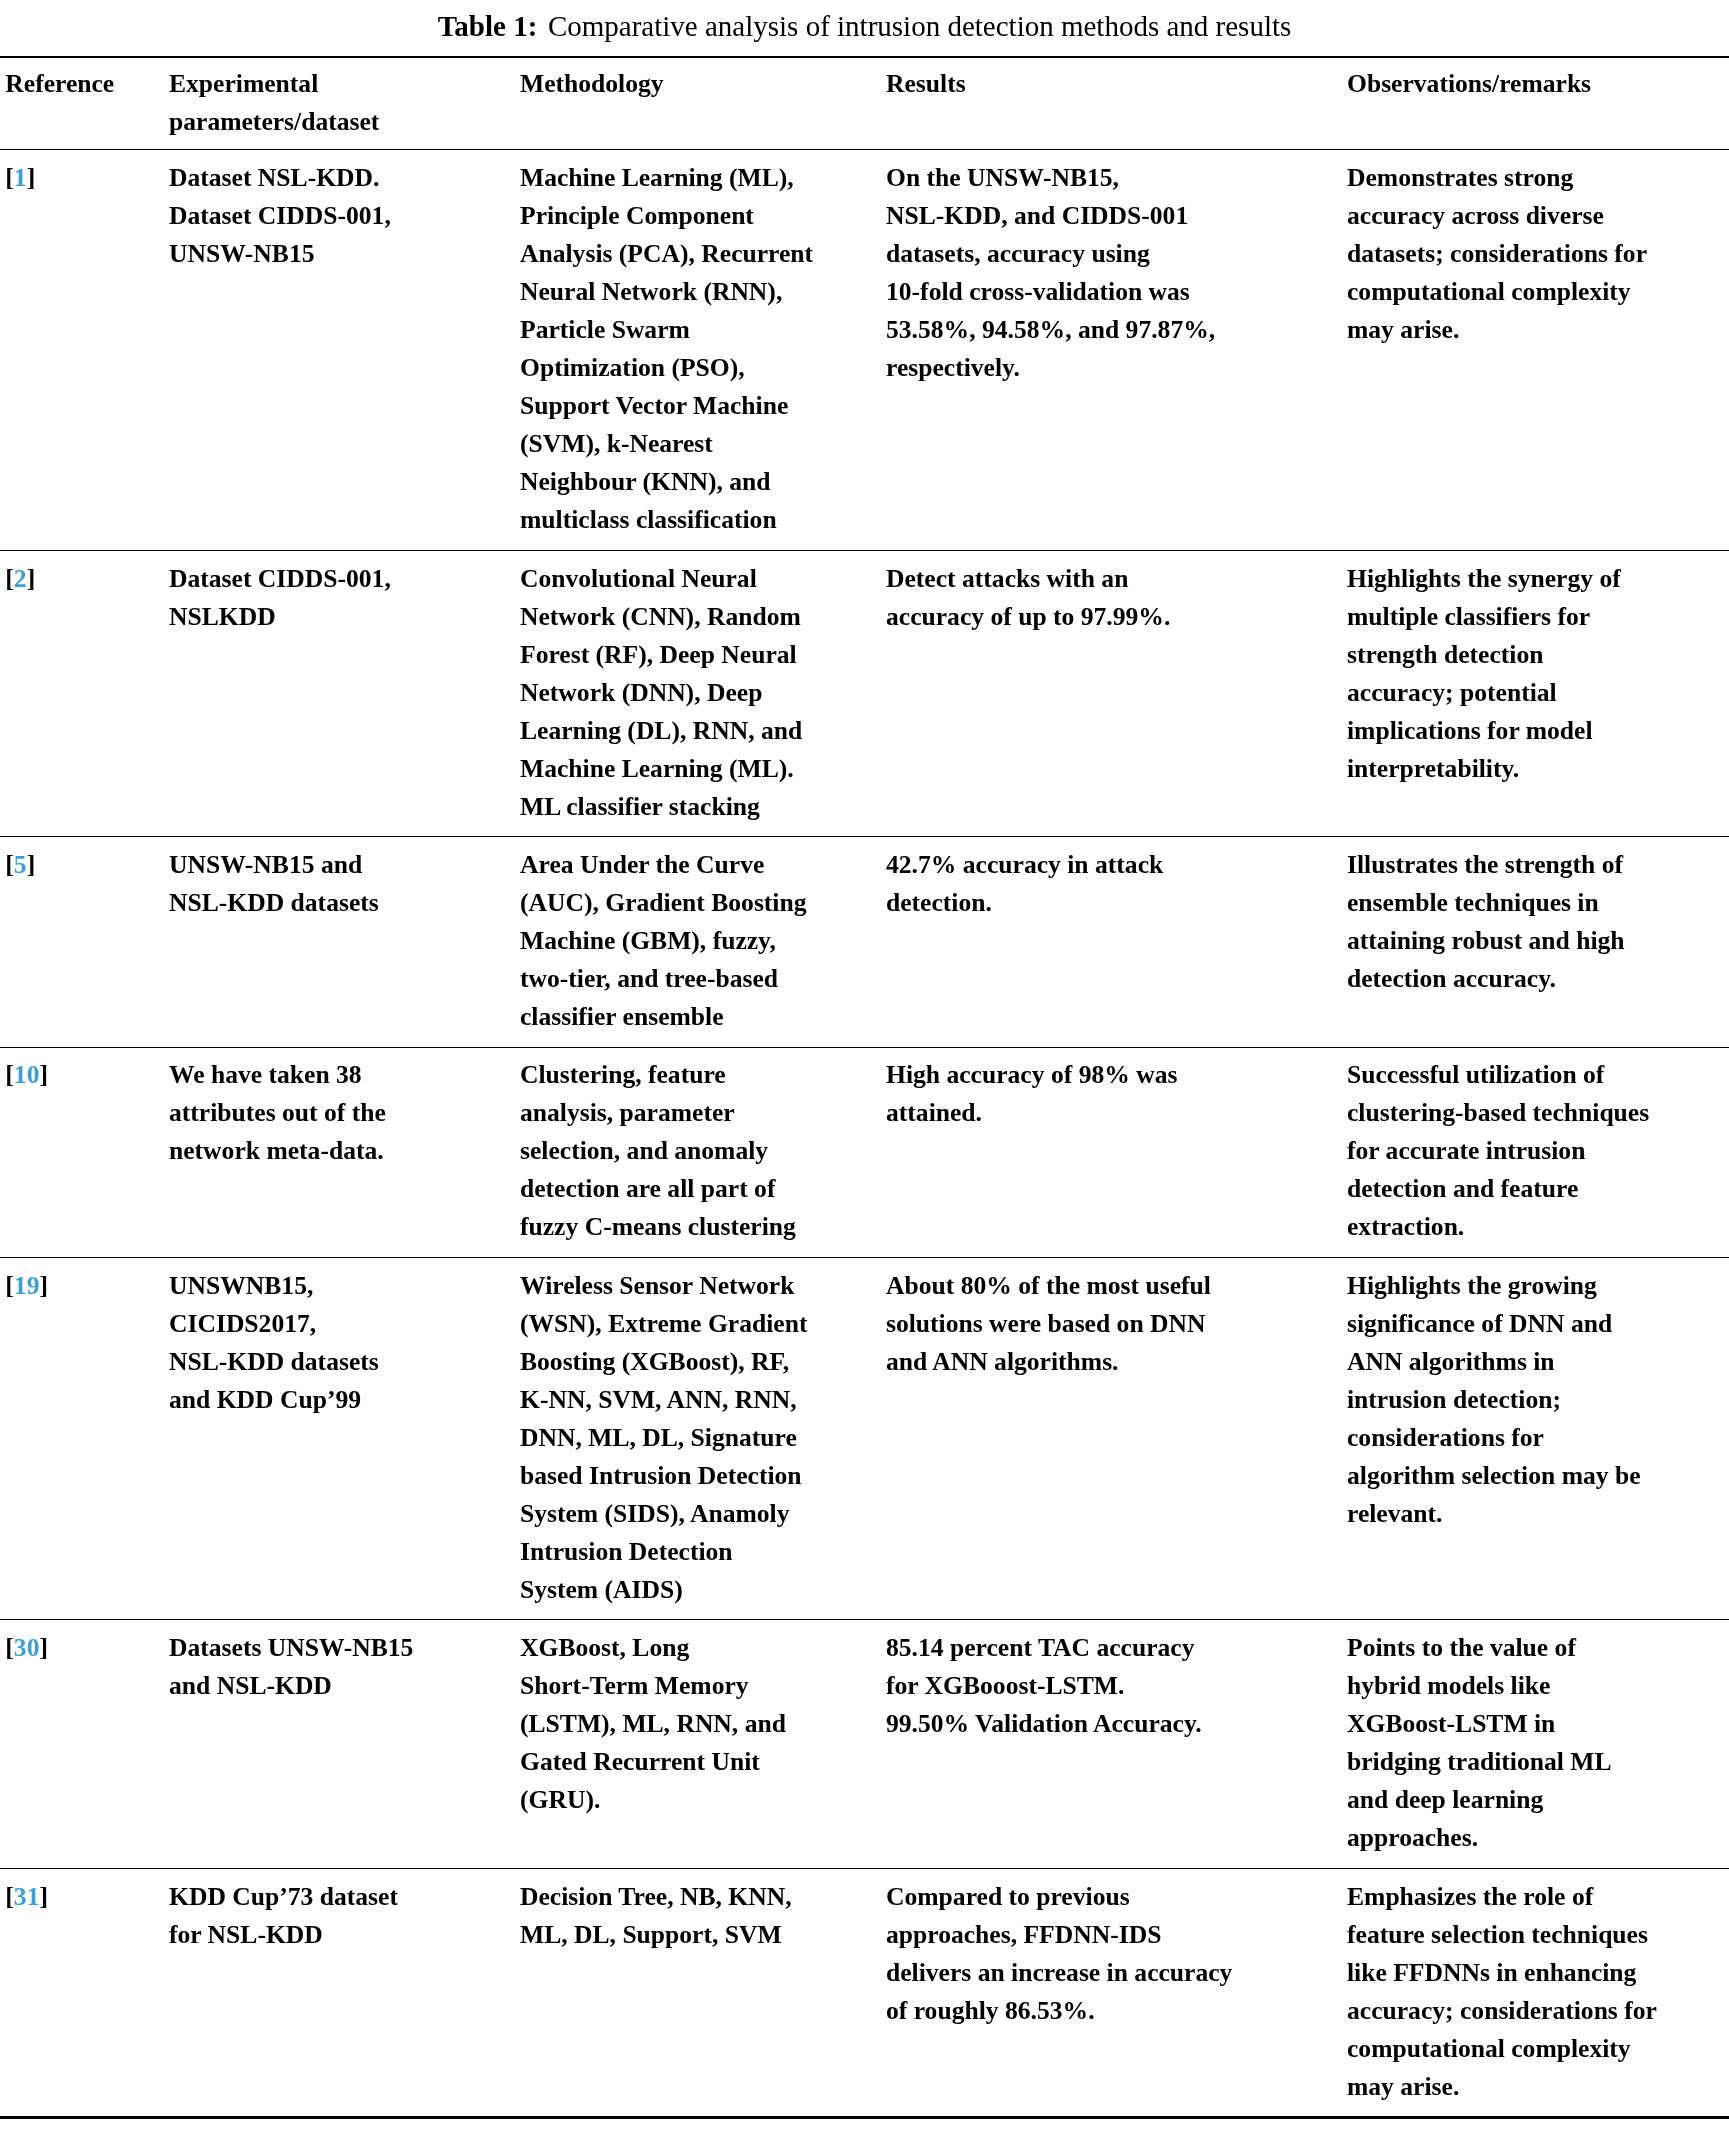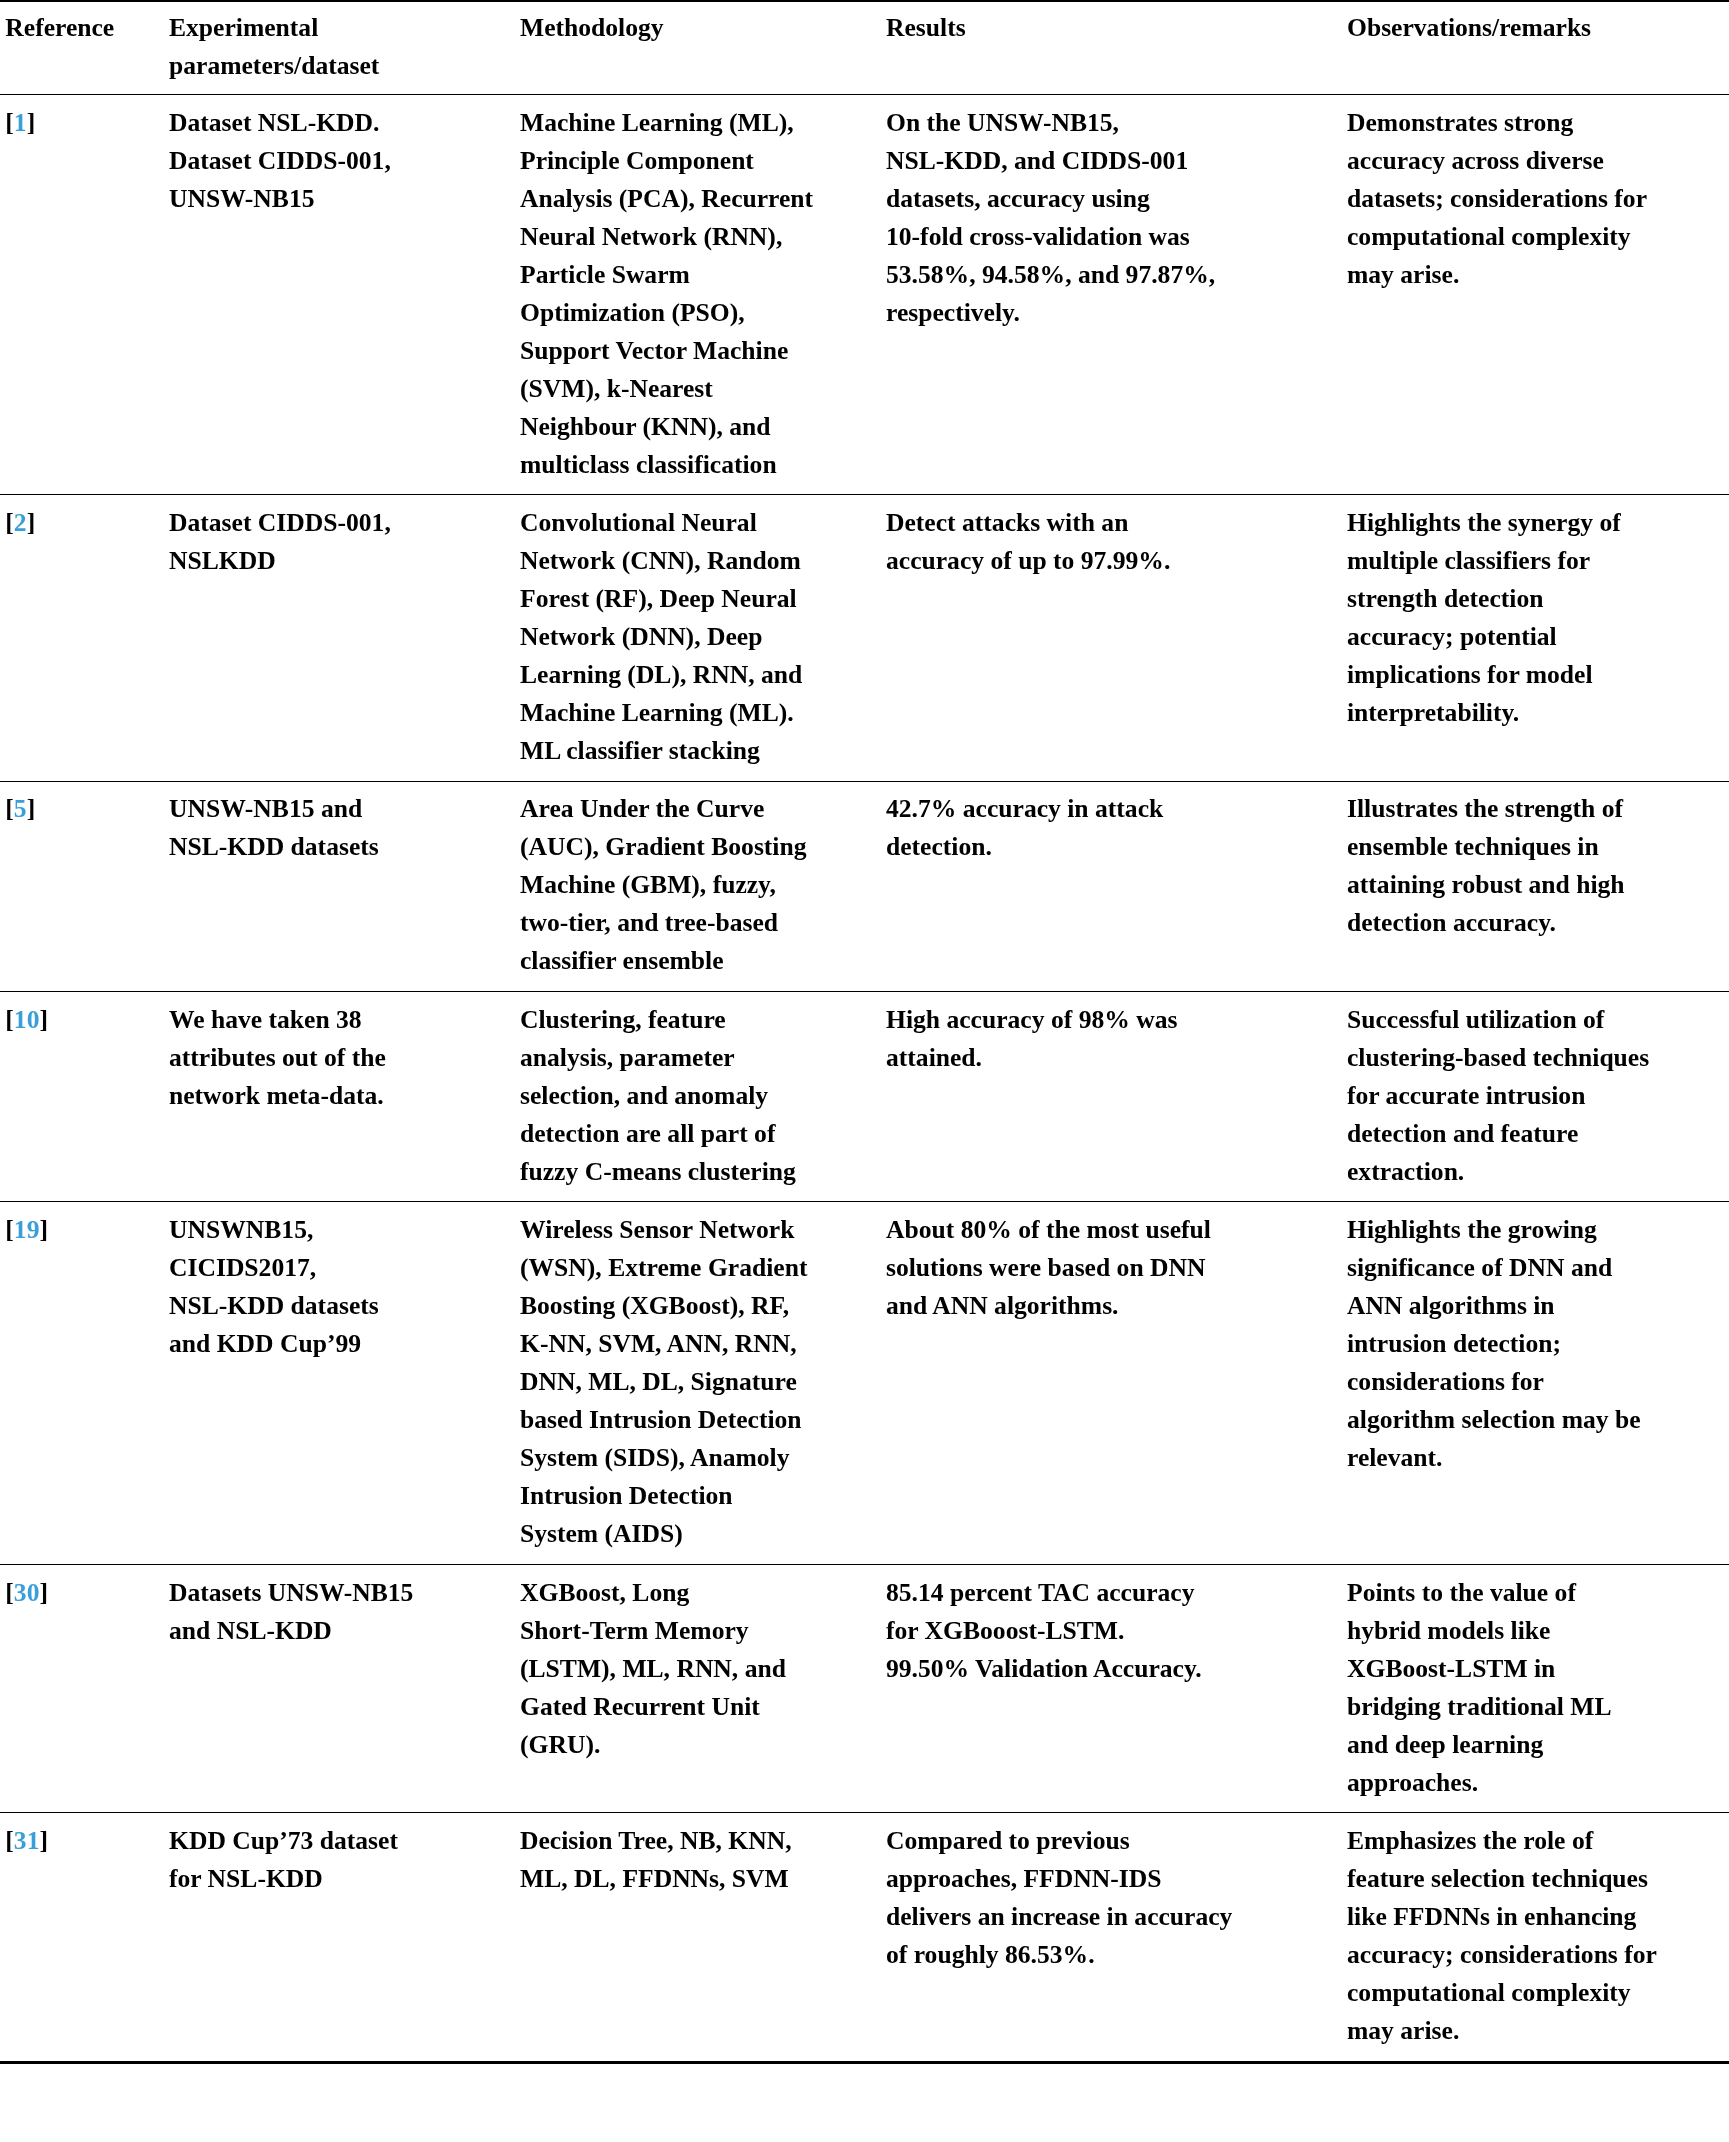--- a/index.html
+++ b/index.html
@@ -66,20 +66,23 @@
     text-decoration: none;
     cursor: pointer;
   }
   .bracket { color: #000; }
 </style>
 </head>
 <body>
 
 <div class="page">
 
+  <div class="caption">
+    <span class="caption-label">Table 1:</span><span>Comparative analysis of intrusion detection methods and results</span>
+  </div>
 
   <table class="comp-table">
     <colgroup>
       <col class="c-ref">
       <col class="c-params">
       <col class="c-method">
       <col class="c-results">
       <col class="c-remarks">
     </colgroup>
     <thead>
@@ -217,21 +220,21 @@
 XGBoost-LSTM in
 bridging traditional ML
 and deep learning
 approaches.</td>
     </tr>
         <tr>
       <td><span class="bracket">[</span><a class="refnum">31</a><span class="bracket">]</span></td>
       <td>KDD Cup’73 dataset
 for NSL-KDD</td>
       <td>Decision Tree, NB, KNN,
-ML, DL, FFDNNs, SVM</td>
+ML, DL, Support, SVM</td>
       <td>Compared to previous
 approaches, FFDNN-IDS
 delivers an increase in accuracy
 of roughly 86.53%.</td>
       <td>Emphasizes the role of
 feature selection techniques
 like FFDNNs in enhancing
 accuracy; considerations for
 computational complexity
 may arise.</td>

